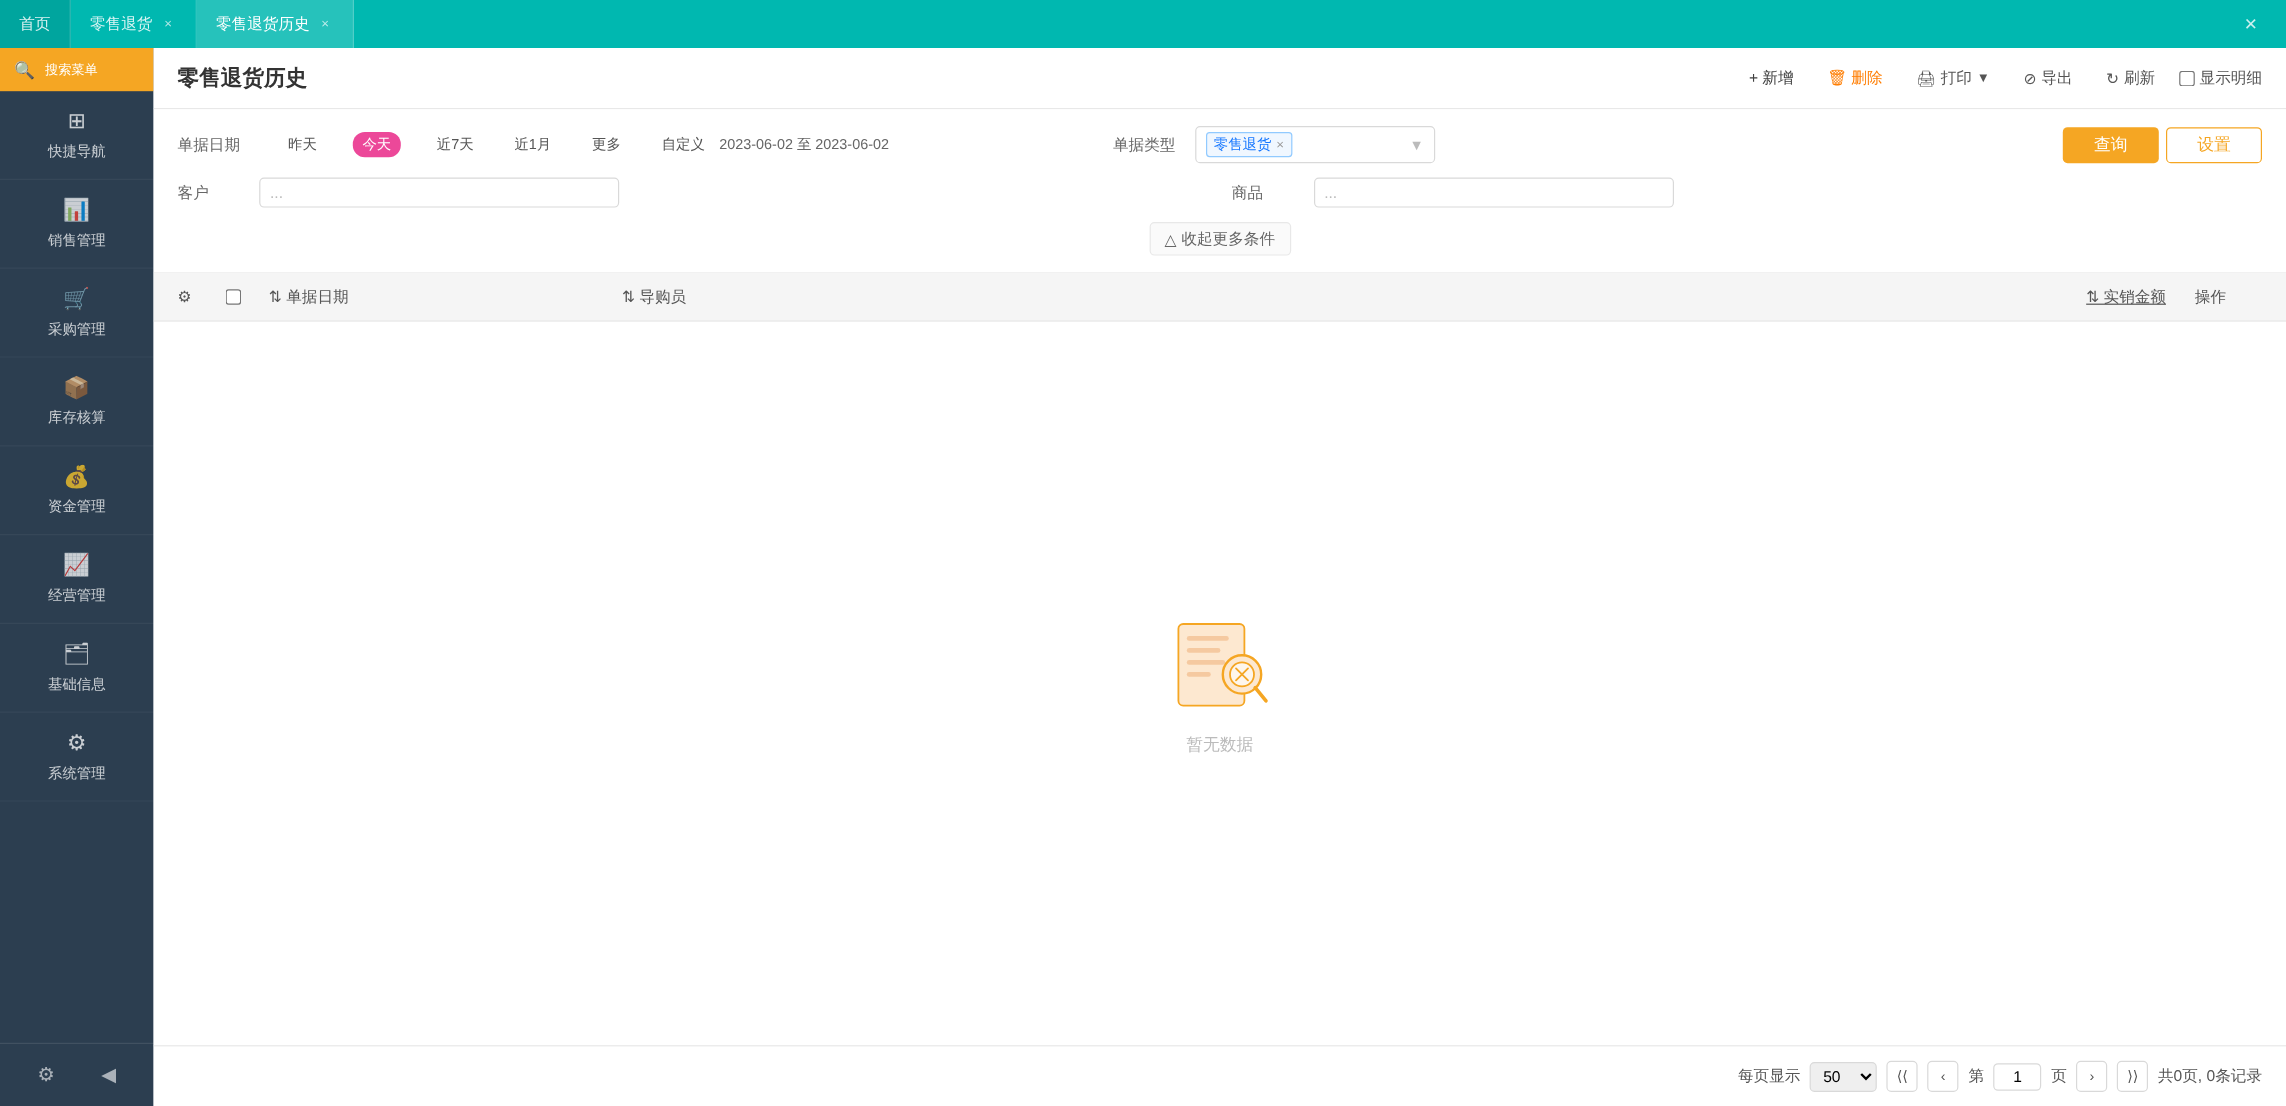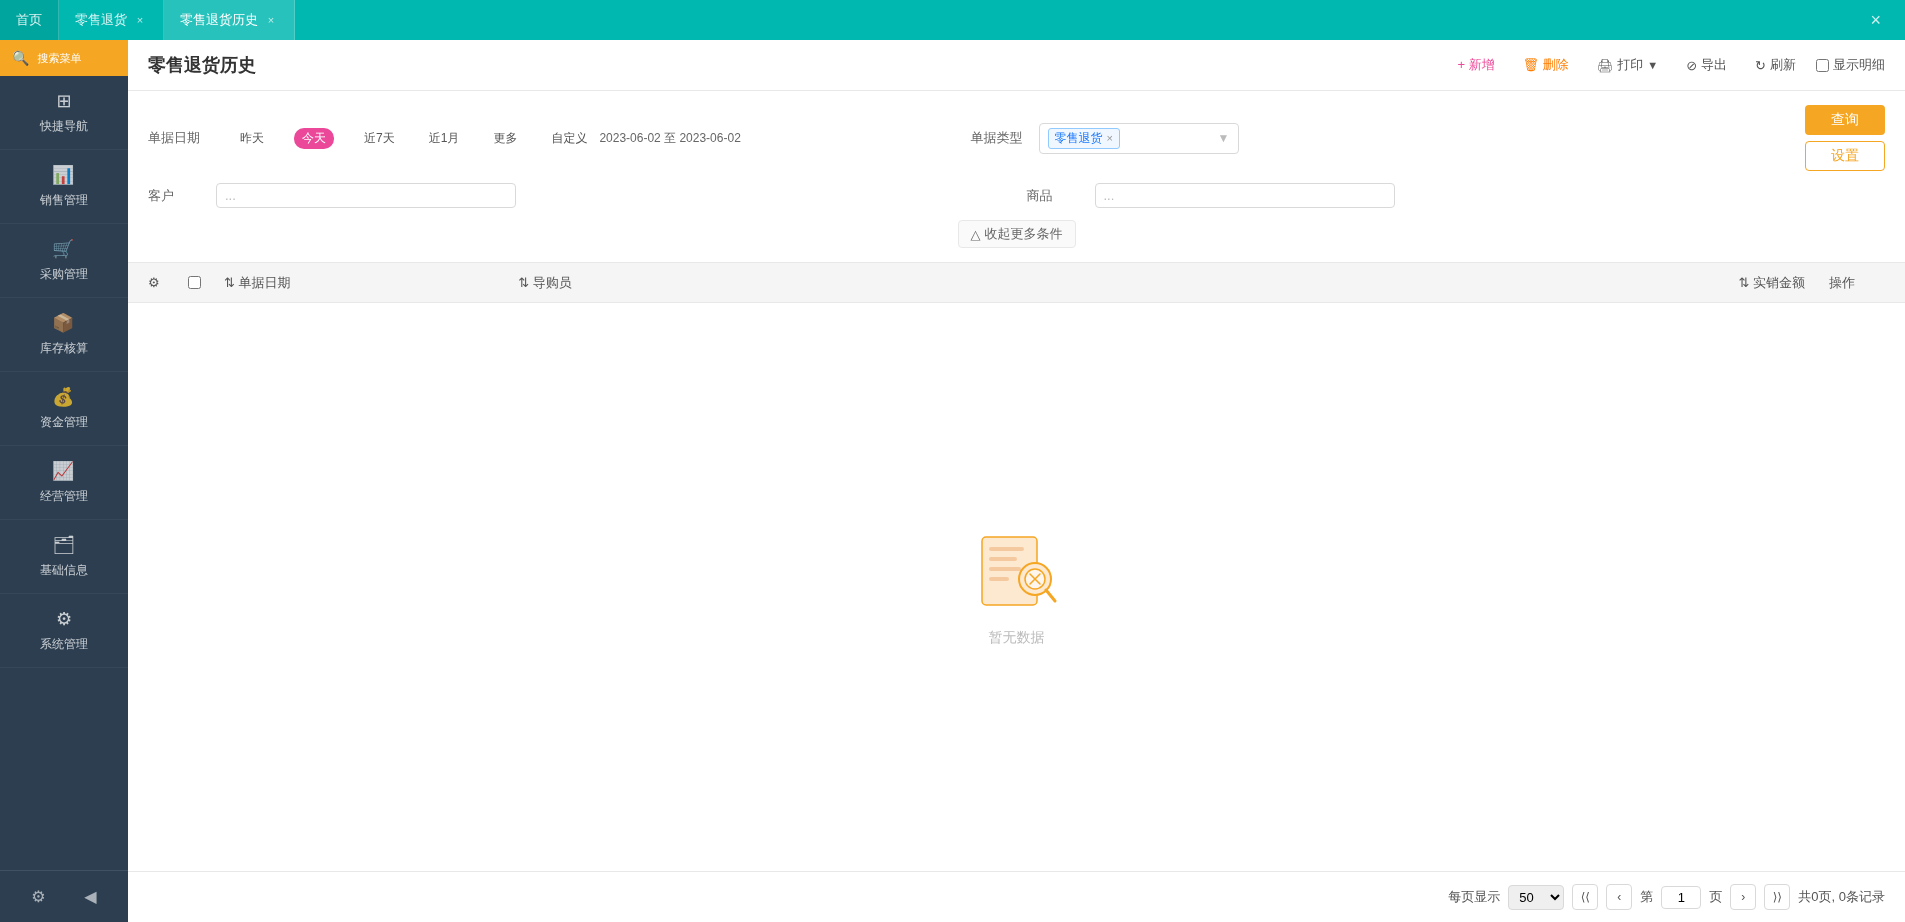--- a/index.html
+++ b/index.html
@@ -138,21 +138,21 @@
     .action-btn {
       display: flex;
       align-items: center;
       gap: 4px;
       font-size: 13px;
       color: #555;
       cursor: pointer;
       padding: 4px 8px;
       border-radius: 4px;
     }
-    .action-btn.new { color: #ec4899; }
+    .action-btn.new { color: #404040; }
     .action-btn.delete { color: #ff7d00; }
     .checkbox-label {
       display: flex;
       align-items: center;
       gap: 4px;
       font-size: 13px;
       color: #555;
       cursor: pointer;
     }
 
@@ -274,21 +274,20 @@
       color: #f5a623;
       border: 1px solid #f5a623;
       border-radius: 4px;
       padding: 5px 20px;
       font-size: 14px;
       cursor: pointer;
       width: 80px;
     }
     .query-set-group {
       display: flex;
-      flex-direction: column;
       gap: 6px;
       margin-left: 12px;
     }
 
     
     .table-area {
       flex: 1;
       background: #fff;
       margin: 0;
       overflow: auto;
@@ -313,21 +312,21 @@
       padding: 8px 12px;
       cursor: pointer;
     }
     .col-settings { width: 40px; }
     .col-checkbox { width: 36px; }
     .col-date { flex: 1.2; }
     .col-bill-no { flex: 1.5; }
     .col-customer { flex: 2; }
     .col-guide { flex: 1.5; }
     .col-spacer { flex: 3; }
-    .col-amount { flex: 1; text-align: right; }
+    .col-amount { flex: 1; text-align: right; text-decoration: underline; }
     .col-action { width: 80px; }
 
     
     .empty-state {
       flex: 1;
       display: flex;
       flex-direction: column;
       align-items: center;
       justify-content: center;
       color: #bbb;

